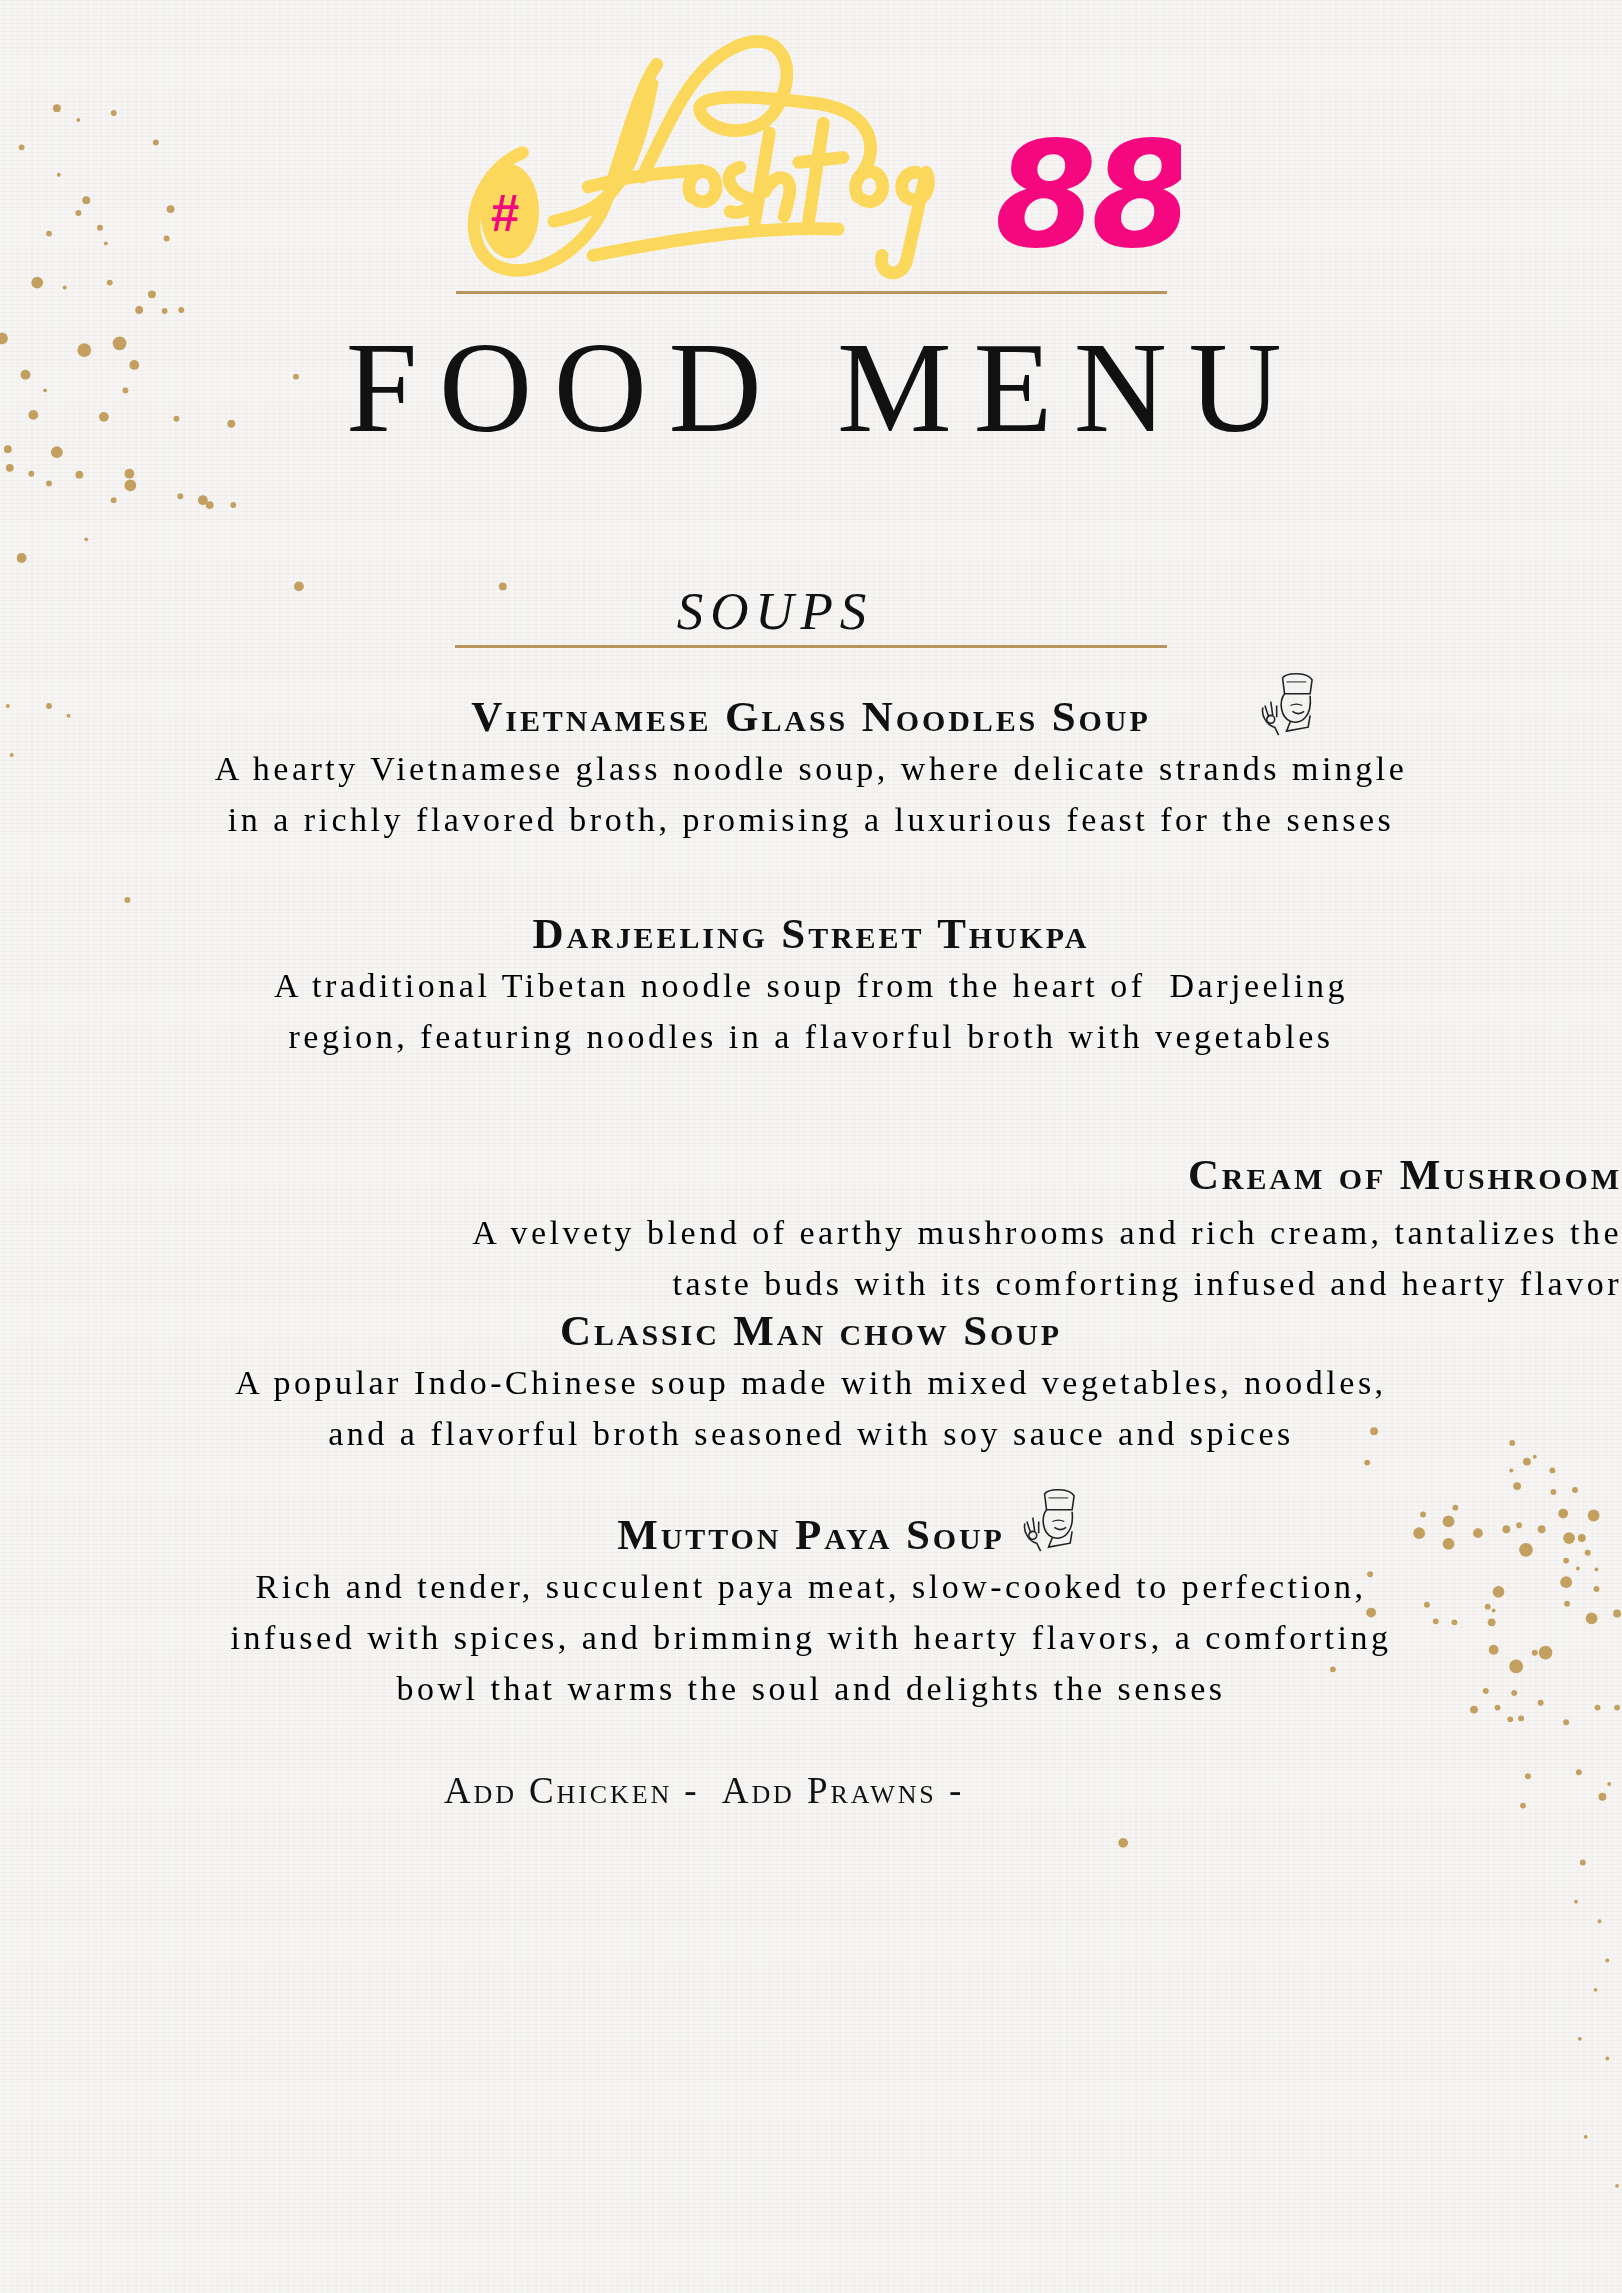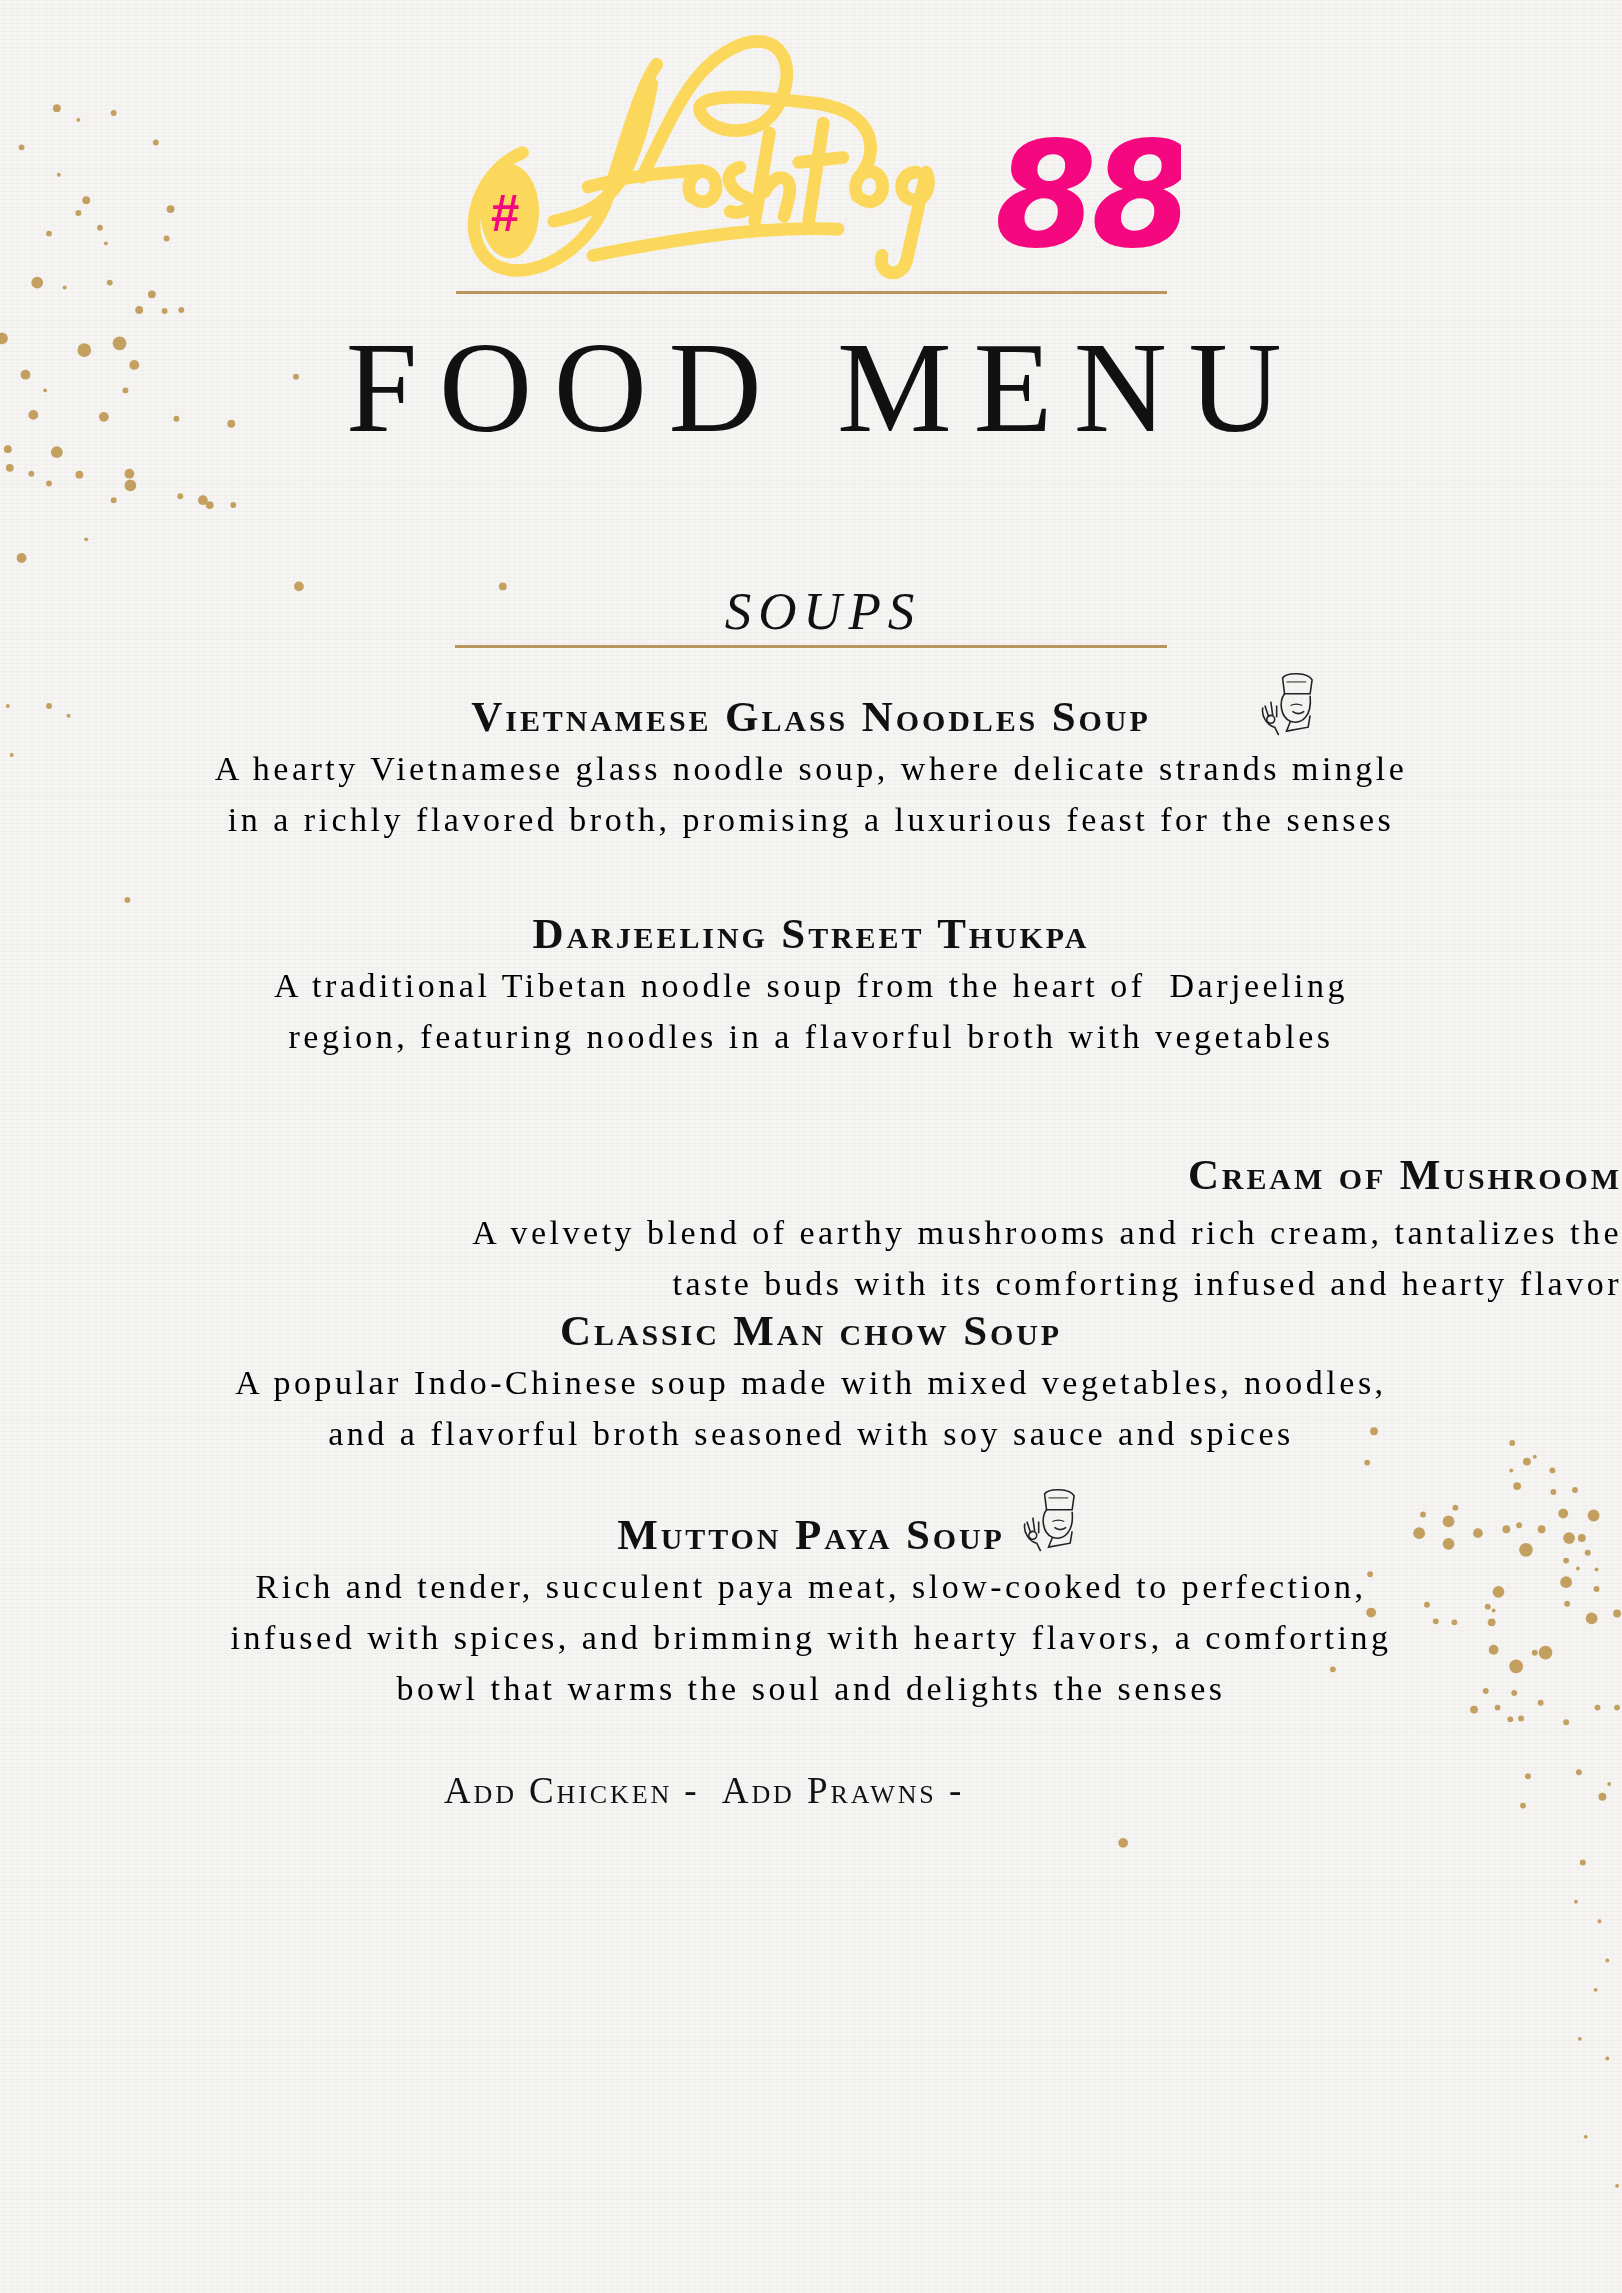--- a/index.html
+++ b/index.html
@@ -17,21 +17,21 @@
   .gold-line { position: absolute; height: 2.9px; background: #b8955a; }
   .title {
     position: absolute; left: 0; width: 1622px; top: 323px; text-align: center;
     font-family: "Liberation Serif", "DejaVu Serif", serif;
     font-size: 129px; letter-spacing: 21.6px; font-weight: normal; line-height: 129px;
     padding-left: 27px; box-sizing: border-box;
   }
   .section-title {
     position: absolute; left: 0; width: 1550px; top: 582px; text-align: center;
     font-family: "Liberation Serif", "DejaVu Serif", serif;
-    font-style: italic; font-size: 53px; letter-spacing: 6.9px; line-height: 59px; margin-left: 48px;
+    font-style: italic; font-size: 53px; letter-spacing: 6.9px; line-height: 59px;
   }
   .item { position: absolute; left: 0; width: 1622px; text-align: center; }
   .item-name {
     font-family: "Liberation Serif", "DejaVu Serif", serif;
     font-weight: bold; font-variant: small-caps; font-size: 43px; letter-spacing: 2.9px;
     line-height: 49px; display: inline-block; position: relative;
   }
   .item-desc {
     font-family: "Liberation Serif", "DejaVu Serif", serif;
     font-size: 34px; letter-spacing: 3.5px; line-height: 51px; color: #000000;

